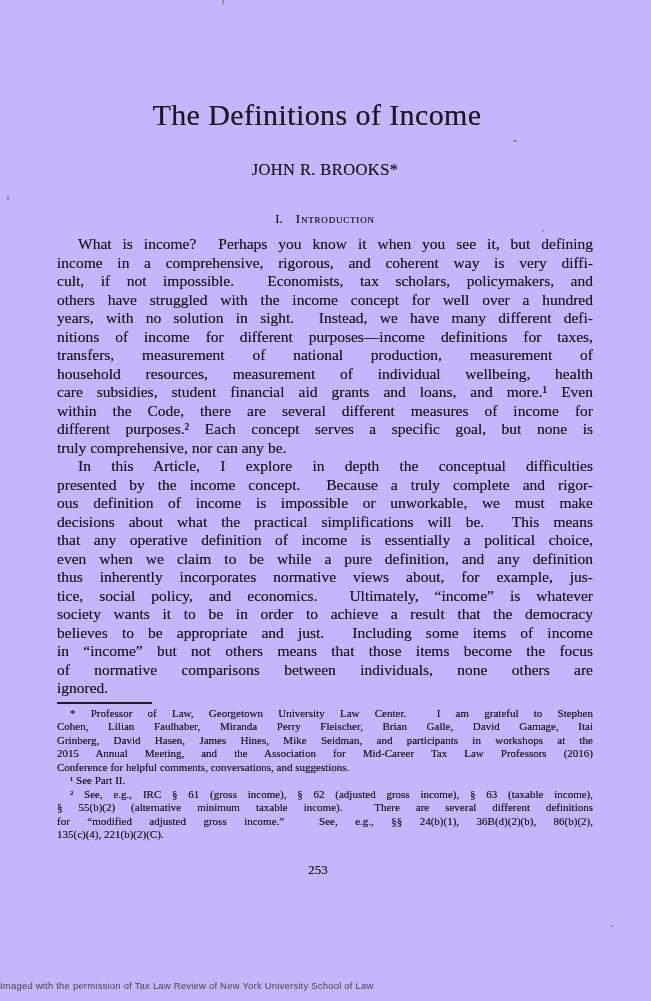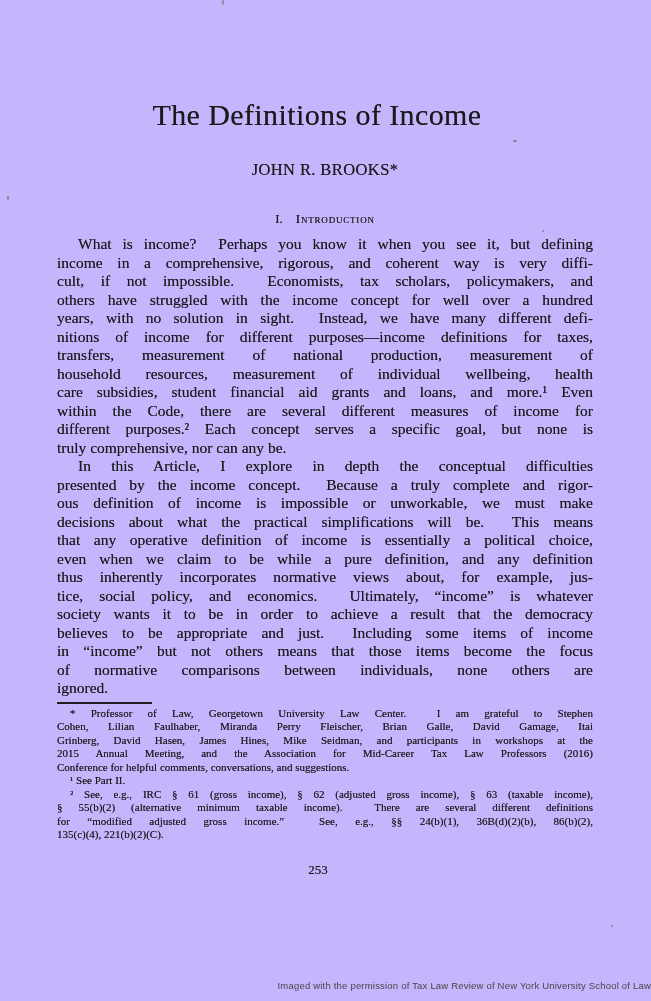--- a/index.html
+++ b/index.html
@@ -74,21 +74,21 @@
     top: 862px;
     font-size: 13px;
     text-align: center;
     transform: translateX(-7px);
   }
   .footer-credit {
     position: absolute;
     left: 0;
     top: 980px;
     width: 651px;
-    text-align: right;
+    text-align: left;
     font-family: "Liberation Sans", "DejaVu Sans", sans-serif;
     font-size: 9.5px;
     color: #474747;
     text-shadow: none;
     letter-spacing: 0.2px;
   }
   .artifact { position: absolute; background: #6f6f6f; border-radius: 50%; opacity: 0.7; }
   .artifact.a-top { width: 2px; height: 5px; border-radius: 1px; opacity: 0.55; }
   .artifact.a-tick { width: 2px; height: 4px; border-radius: 1px; }
 </style>

